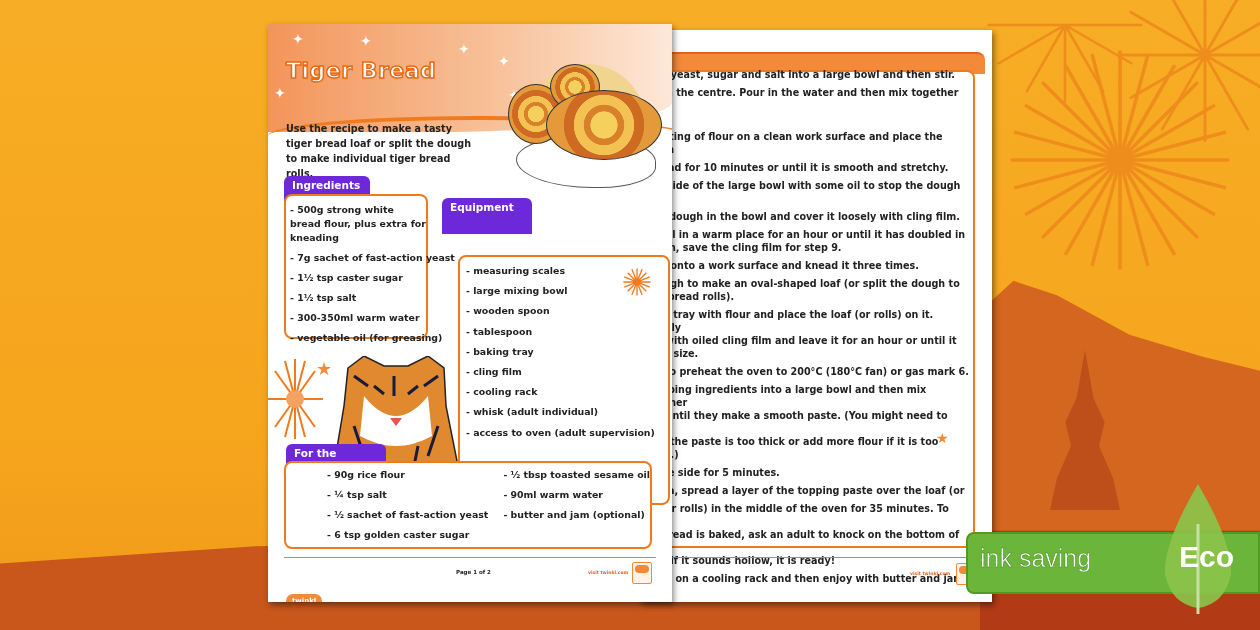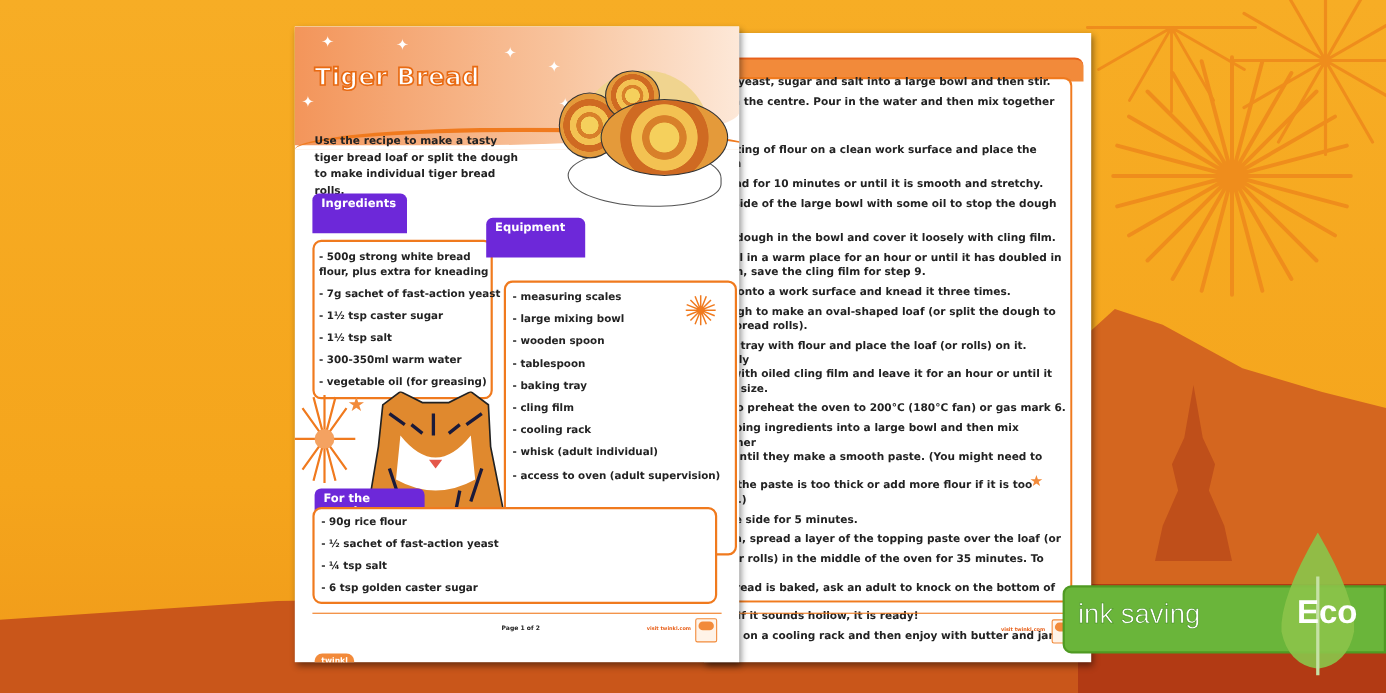--- a/index.html
+++ b/index.html
@@ -36,29 +36,29 @@
   .cloth { position: absolute; left: 10px; top: 80px; width: 140px; height: 52px; background: #fff; border: 1.5px solid #555; border-radius: 45% 50% 40% 55%; }
   .roll { position: absolute; border: 1.5px solid #333; border-radius: 50%;
           background: radial-gradient(circle,#f5d05c 0 20%,#d8802a 21% 30%,#f3c252 31% 45%,#cf6a22 46% 60%,#e49a3a 61%); }
 
   .box { position: absolute; border: 2px solid #f07a1e; border-radius: 8px; background: #fff; }
   .tab { position: absolute; background: #6d28d9; color: #fff; font-weight: bold; font-size: 10.5px; padding: 3px 8px;
          border-radius: 6px 6px 0 0; height: 36px; }
   .list { list-style: none; font-size: 9.4px; font-weight: bold; color: #222; }
   .list li { line-height: 20.2px; white-space: nowrap; }
   .list li::before { content: "- "; }
-  .ing { left: 16px; top: 170px; width: 164px; height: 145px; margin-top: 24px; }
+  .ing { left: 16px; top: 170px; width: 144px; height: 145px; }
   .ing-tab { left: 16px; top: 152px; width: 86px; }
   .ing .list { padding: 4px 0 0 4px; }
   .ing .list li { line-height: 20px; }
   .ing .list li.wrap { white-space: normal; line-height: 14px; padding: 3px 0; }
   .equip { left: 190px; top: 193px; width: 212px; height: 250px; margin-top: 38px; }
   .equip-tab { left: 174px; top: 174px; width: 90px; }
   .equip .list { padding: 4px 0 0 6px; }
-  .top { left: 16px; top: 437px; width: 368px; height: 88px; }
+  .top { left: 16px; top: 437px; width: 368px; height: 88px; padding-left: 35px; }
   .top-tab { left: 18px; top: 420px; width: 100px; }
   .top .cols { display: flex; padding: 2px 0 0 6px; }
   .top .list li { line-height: 20px; }
   .top .col1 { width: 180px; }
 
   .burst { position: absolute; }
   .tiger { position: absolute; left: 66px; top: 332px; width: 124px; height: 110px; }
 
   .footer-line { position: absolute; left: 16px; right: 16px; border-top: 1.5px solid #f07a1e; }
   .logo { position: absolute; background: #f28a3a; color: #fff; border-radius: 12px; font-size: 7px; font-weight: bold;
@@ -217,23 +217,28 @@
     <path d="M30 40 Q62 80 94 40 L98 80 Q62 100 26 80 Z" fill="#fff"></path>
     <path d="M40 30 L50 38 M84 30 L74 38 M20 20 L34 30 M104 20 L90 30 M60 20 L60 40 M20 70 L30 100 M104 70 L94 100 M40 90 L44 110 M84 90 L80 110" stroke="#1a1a3a" stroke-width="3"></path>
     <path d="M56 62 L68 62 L62 70 Z" fill="#e4574a"></path>
   </svg>
 
   <div class="tab top-tab">For the topping</div>
   <div class="box top">
     <div class="cols">
       <ul class="list col1">
         <li>90g rice flour</li>
+        <li>¼ tsp salt</li>
         <li>½ sachet of fast-action yeast</li>
-        <li>¼ tsp salt</li>
         <li>6 tsp golden caster sugar</li>
+      </ul>
+      <ul class="list col2">
+        <li>½ tbsp toasted sesame oil</li>
+        <li>90ml warm water</li>
+        <li>butter and jam (optional)</li>
       </ul>
     </div>
   </div>
 
   <div class="footer-line" style="top:533px;"></div>
   <span class="logo" style="left:18px;top:570px;">twinkl</span>
   <span class="pageno" style="left:188px;top:545px;">Page 1 of 2</span>
   <span class="url" style="left:320px;top:546px;">visit twinkl.com</span>
   <div class="badge" style="left:364px;top:538px;"></div>
 </div>

